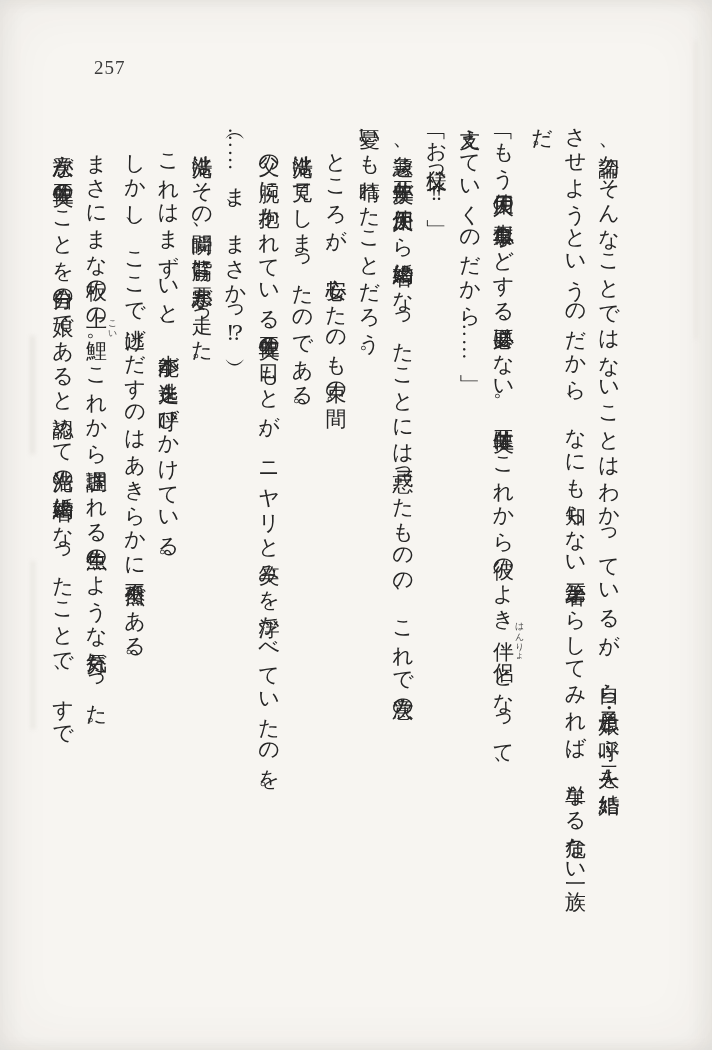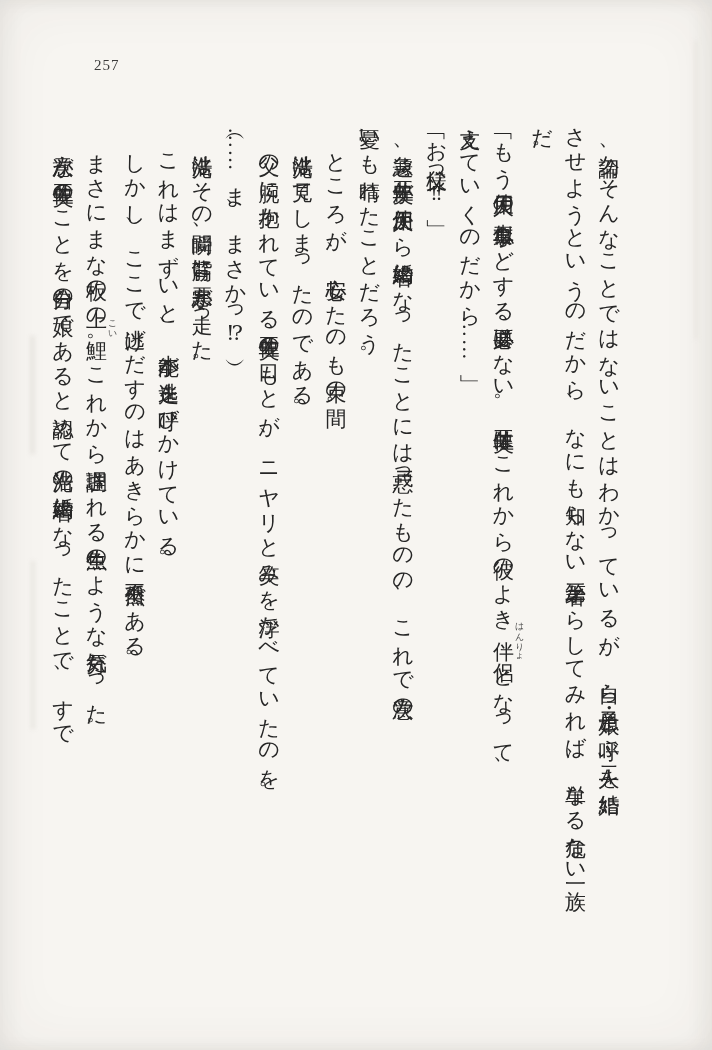--- a/index.html
+++ b/index.html
@@ -16,21 +16,21 @@
     overflow: hidden;
     box-shadow: inset 0 0 60px rgba(60,55,45,0.06),
                 inset -10px 0 18px rgba(60,55,45,0.05),
                 inset 10px 0 18px rgba(60,55,45,0.04);
     font-family: "Liberation Serif", "DejaVu Serif", serif;
   }
   .page-number {
     position: absolute;
     top: 57px;
     left: 94px;
-    font-size: 15px;
+    font-size: 19px;
     letter-spacing: 1px;
     color: #3b3b3b;
   }
   .text-block {
     position: absolute;
     top: 113px;
     right: 87px;
     height: 868px;
     writing-mode: vertical-rl;
     text-orientation: mixed;

